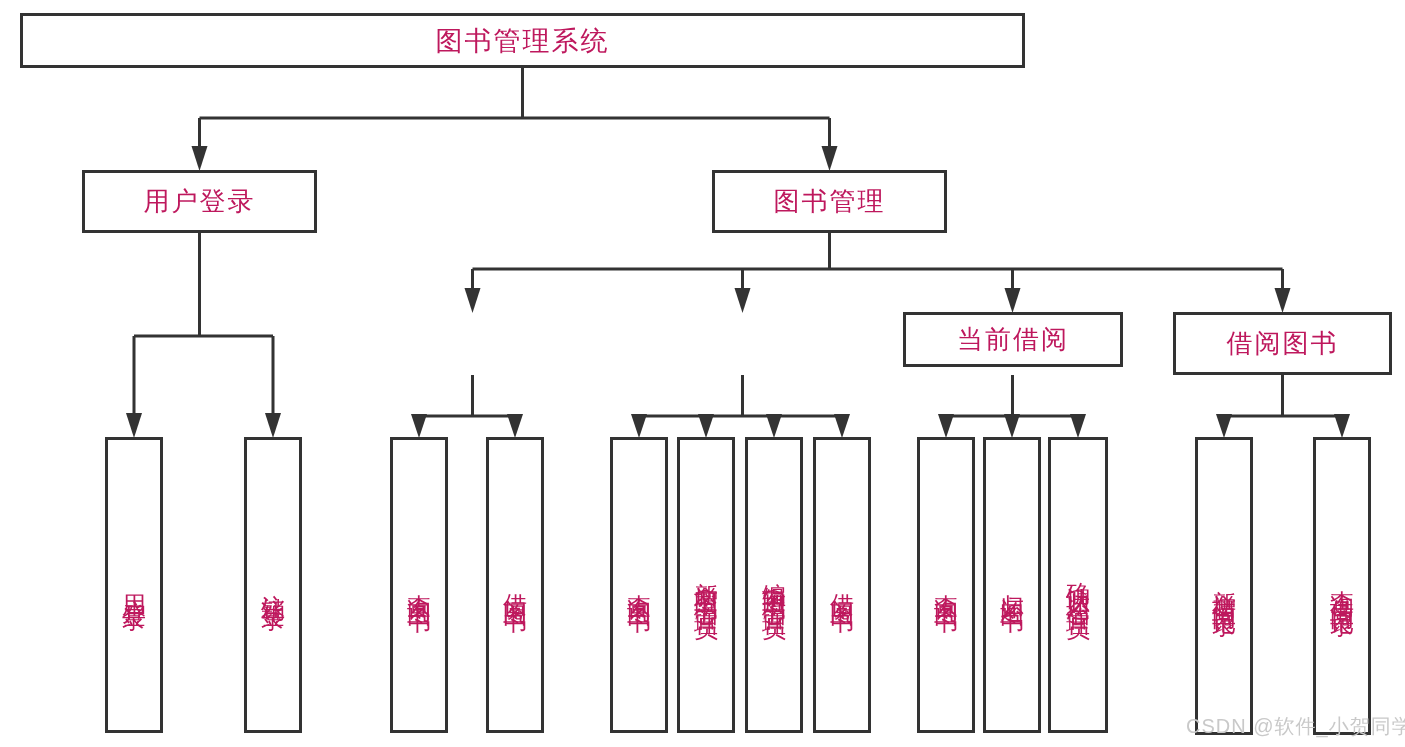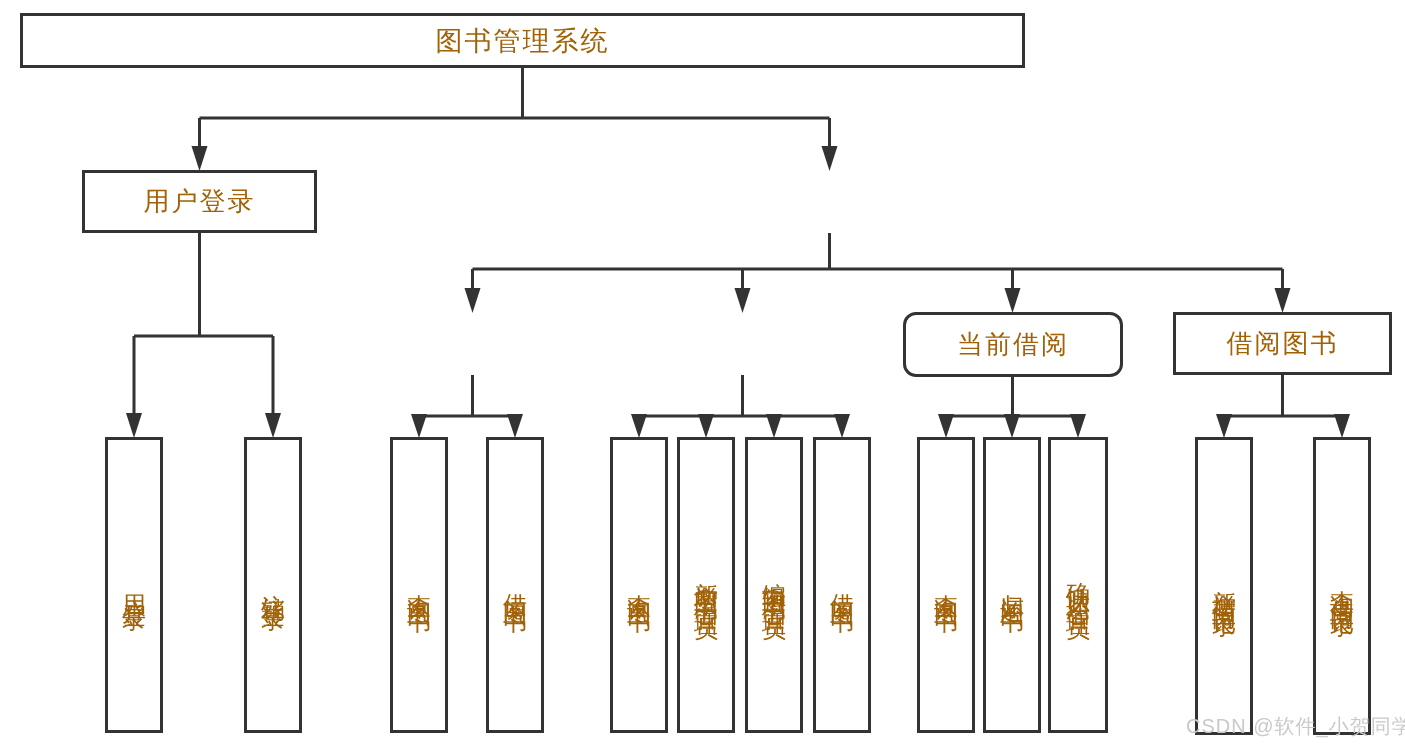--- a/index.html
+++ b/index.html
@@ -20,21 +20,21 @@
   }
   .node {
     position: absolute;
     box-sizing: border-box;
     border: 3px solid #333333;
     background: #ffffff;
     display: flex;
     align-items: center;
     justify-content: center;
     z-index: 2;
-    color: #a16207;
+    color: #be185d;
   }
   .hnode { font-size: 26px; letter-spacing: 2px; }
   .root-node { font-size: 27px; letter-spacing: 2px; }
   .vnode {
     writing-mode: vertical-rl;
     text-orientation: mixed;
     font-size: 24px;
     letter-spacing: 5px;
     line-height: 1;
   }
@@ -97,22 +97,23 @@
       <polygon points="1070,414 1086,414 1078,438"></polygon>
 
       <polygon points="1216,414 1232,414 1224,438"></polygon>
       <polygon points="1334,414 1350,414 1342,438"></polygon>
     </g>
   </svg>
 
   <div class="node root-node" style="left:20px; top:13px; width:1005px; height:55px;">图书管理系统</div>
 
   <div class="node hnode" style="left:82px; top:170px; width:235px; height:63px;">用户登录</div>
+  <div class="node hnode" style="left:712px; top:170px; width:235px; height:63px;">图书管理</div>
 
-  <div class="node hnode" style="left:903px; top:312px; width:220px; height:65px;border-radius:13px;">当前借阅</div>
+  <div class="node hnode" style="left:903px; top:312px; width:220px; height:55px;">当前借阅</div>
   <div class="node hnode" style="left:1173px; top:312px; width:219px; height:63px;">借阅图书</div>
 
   <div class="node vnode" style="left:105px; top:437px; width:58px; height:296px;">用户登录</div>
   <div class="node vnode" style="left:244px; top:437px; width:58px; height:296px;">注销登录</div>
 
   <div class="node vnode" style="left:390px; top:437px; width:58px; height:296px;">查询图书</div>
   <div class="node vnode" style="left:486px; top:437px; width:58px; height:296px;">借阅图书</div>
 
   <div class="node vnode" style="left:610px; top:437px; width:58px; height:296px;">查询图书</div>
   <div class="node vnode" style="left:677px; top:437px; width:58px; height:296px;">新增图书（管理员）</div>

